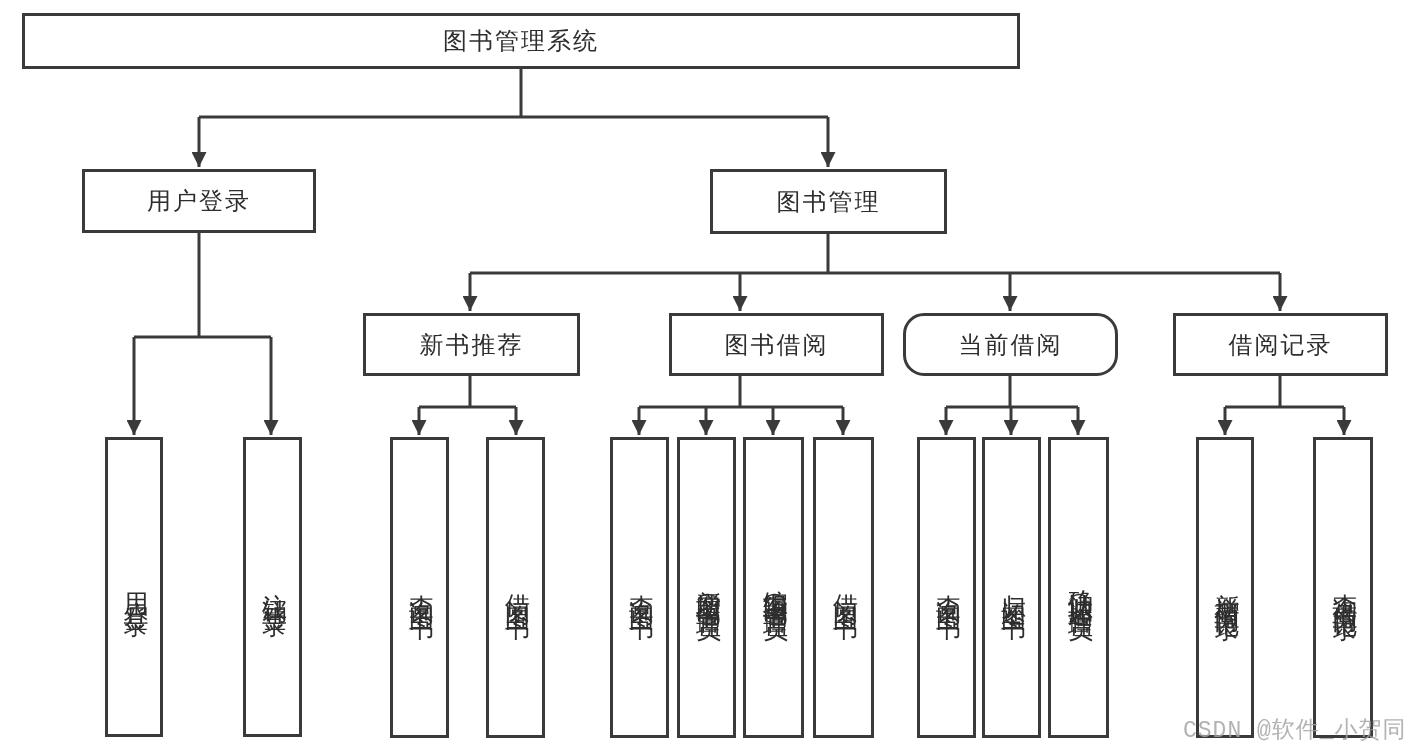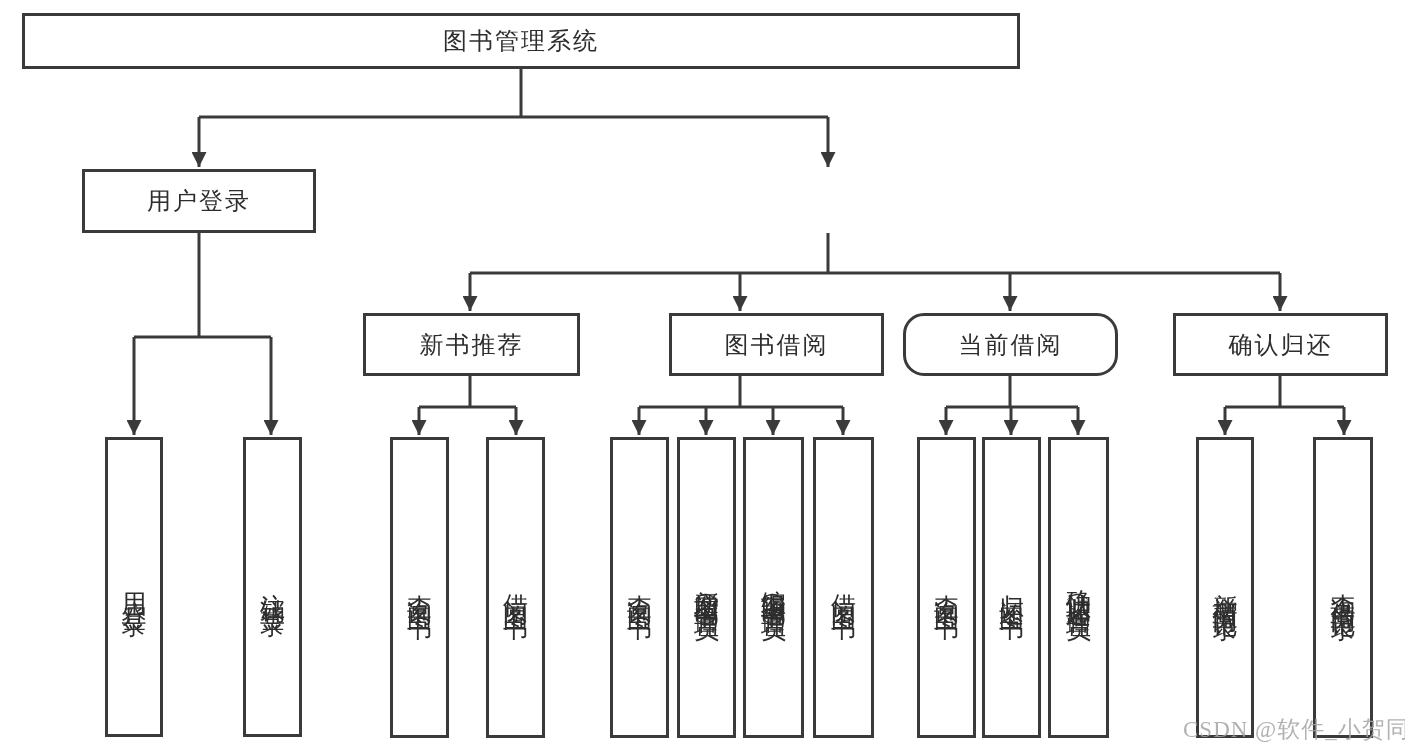--- a/index.html
+++ b/index.html
@@ -1,18 +1,18 @@
 <!DOCTYPE html>
 <html><head>
 <meta charset="utf-8">
 <style>
   html,body { margin:0; padding:0; background:#ffffff; }
   .canvas {
     position:relative; width:1405px; height:747px; background:#ffffff;
-    font-family:Liberation Serif, serif; overflow:hidden;
+    font-family:Liberation Mono, monospace; overflow:hidden;
   }
   svg.wires { position:absolute; left:0; top:0; pointer-events:none; }
   .node {
     position:absolute; box-sizing:border-box;
     border:3px solid #3a3a3a; background:#ffffff;
     display:flex; align-items:center; justify-content:center;
     color:#2d2d2d; font-size:24px; letter-spacing:2px; text-align:center;
     white-space:nowrap;
   }
   .leaf {
@@ -64,25 +64,26 @@
       <line x1="1011" y1="407" x2="1011" y2="435" marker-end="url(#arw)"></line>
       <line x1="1078" y1="407" x2="1078" y2="435" marker-end="url(#arw)"></line>
       <line x1="1225" y1="407" x2="1225" y2="435" marker-end="url(#arw)"></line>
       <line x1="1344" y1="407" x2="1344" y2="435" marker-end="url(#arw)"></line>
     </g>
   </svg>
 
   <div class="node" style="left:22px; top:13px; width:998px; height:56px;">图书管理系统</div>
 
   <div class="node" style="left:82px; top:169px; width:234px; height:64px;">用户登录</div>
+  <div class="node" style="left:710px; top:169px; width:237px; height:65px;">图书管理</div>
 
   <div class="node" style="left:363px; top:313px; width:217px; height:63px;text-align:center;">新书推荐</div>
   <div class="node" style="left:669px; top:313px; width:215px; height:63px;">图书借阅</div>
   <div class="node" style="left:903px; top:313px; width:215px; height:63px;border-radius:21px;">当前借阅</div>
-  <div class="node" style="left:1173px; top:313px; width:215px; height:63px;">确认归还</div>
+  <div class="node" style="left:1173px; top:313px; width:215px; height:63px;">借阅记录</div>
 
   <div class="node leaf" style="left:105px; top:437px; width:58px; height:300px;">用户登录</div>
   <div class="node leaf" style="left:243px; top:437px; width:59px; height:300px;">注销登录</div>
 
   <div class="node leaf" style="left:390px; top:437px; width:59px; height:301px;">查询图书</div>
   <div class="node leaf" style="left:486px; top:437px; width:59px; height:301px;">借阅图书</div>
 
   <div class="node leaf" style="left:610px; top:437px; width:59px; height:301px;">查询图书</div>
   <div class="node leaf" style="left:677px; top:437px; width:59px; height:301px; letter-spacing:4px;">新增图书（管理员）</div>
   <div class="node leaf" style="left:743px; top:437px; width:61px; height:301px; letter-spacing:4px;">编辑图书（管理员）</div>

